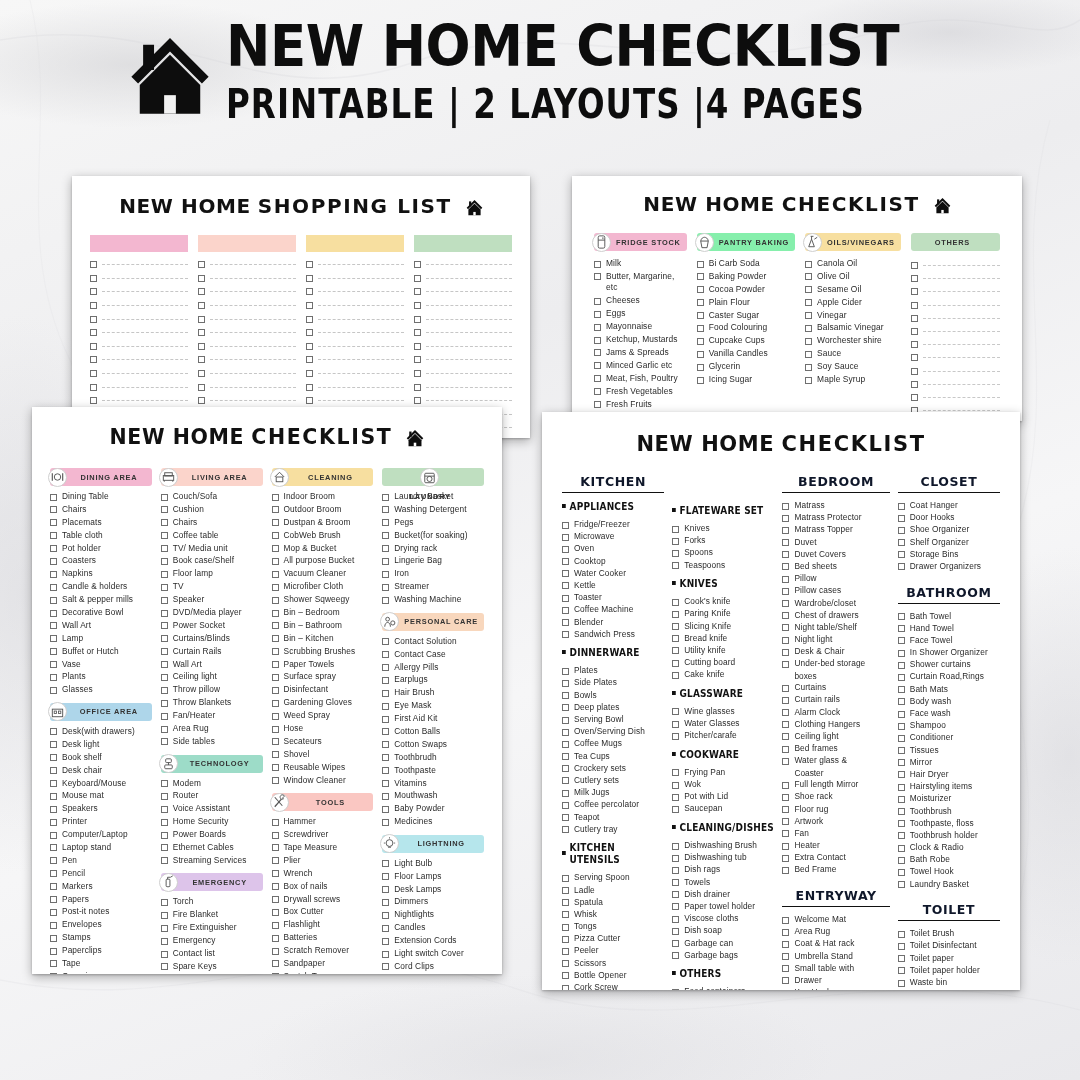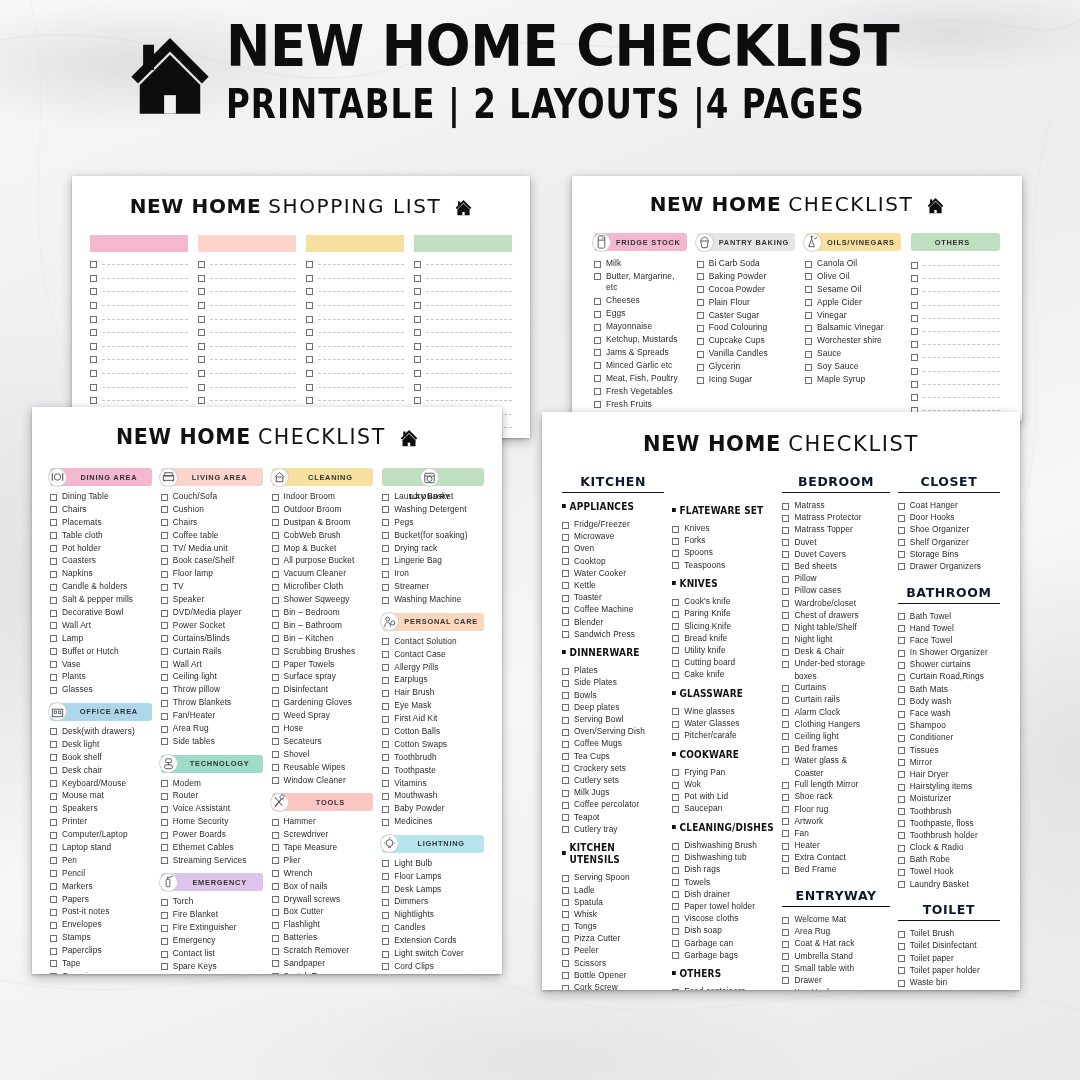--- a/index.html
+++ b/index.html
@@ -67,21 +67,21 @@
   
   .card-title {
     text-align: center;
     font-family: "DejaVu Sans", sans-serif;
     font-size: 19px;
     color: #111;
     letter-spacing: .6px;
     white-space: nowrap;
   }
   .card-title .bold { font-weight: 700; }
-  .card-title .light { font-weight: 400; letter-spacing: 1.6px; }
+  .card-title .light { font-weight: 700; letter-spacing: 1.6px; }
   .card-title .ic { display: inline-block; vertical-align: -3px; margin-left: 7px; }
 
   
   #card-shopping .card-title { margin-top: 18px; font-size: 20px; }
   .sl-cols { display: flex; gap: 10px; padding: 0 18px; margin-top: 14px; }
   .sl-col { flex: 1; }
   .sl-band { height: 17px; width: 100%; }
   .sl-rows { margin-top: 6px; }
   .sl-row { display: flex; align-items: center; gap: 5px; height: 13.6px; }
   .cb {
@@ -511,21 +511,21 @@
             <span class="cb"></span>
             <span class="lbl">Fresh Fruits</span>
           </div>
           <div class="chk-item">
             <span class="cb"></span>
             <span class="lbl">Fresh Herbs</span>
           </div>
         </div>
       </div>
       <div class="pan-col">
-        <div class="pill" style="background: #e5e5e5; align-items: center;">
+        <div class="pill" style="background: #86efac; align-items: center;">
           <span class="pill-ic">
             <svg width="18" height="18" viewBox="0 0 18 18">
               <path d="M5 8 h8 l-1.3 7 h-5.4 z" fill="none" stroke="#555" stroke-width="1"></path>
               <path d="M5 8 c0.5-3 2.5-4 4-4 s3.5 1 4 4" fill="none" stroke="#555" stroke-width="1"></path>
             </svg>
           </span>
           <span class="pill-label">PANTRY BAKING</span>
         </div>
         <div class="chk-list">
           <div class="chk-item">

